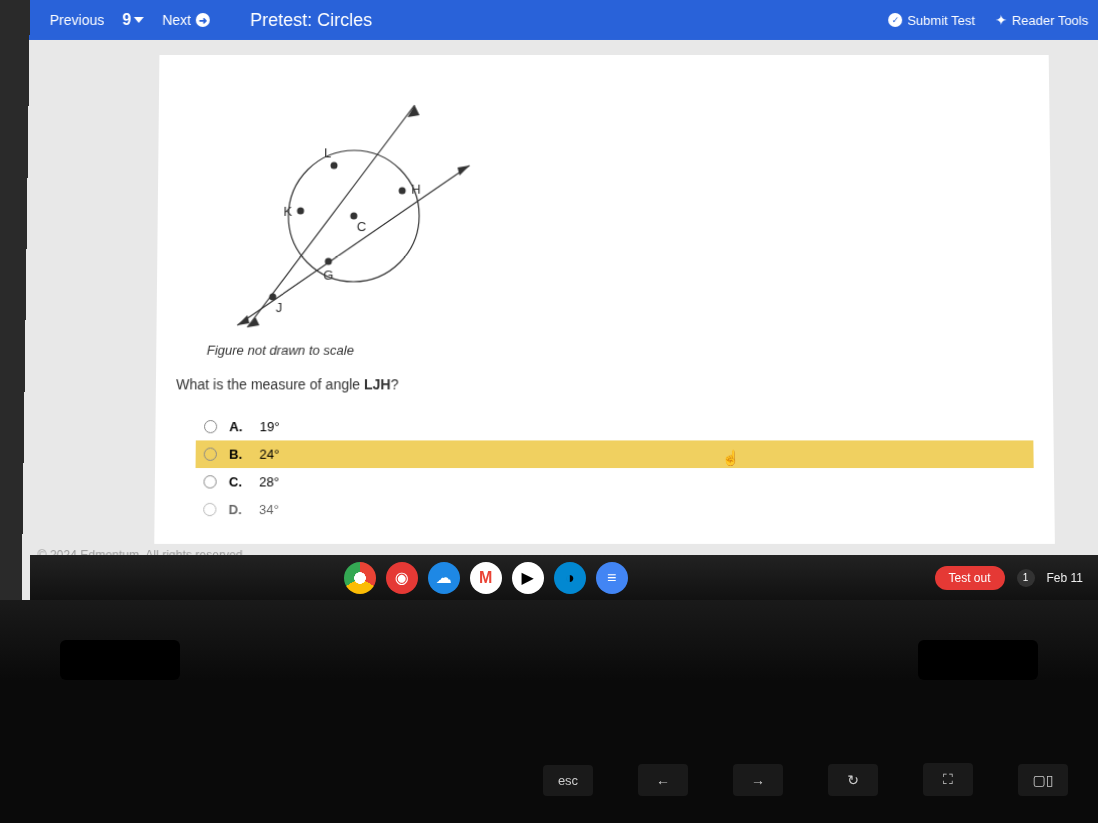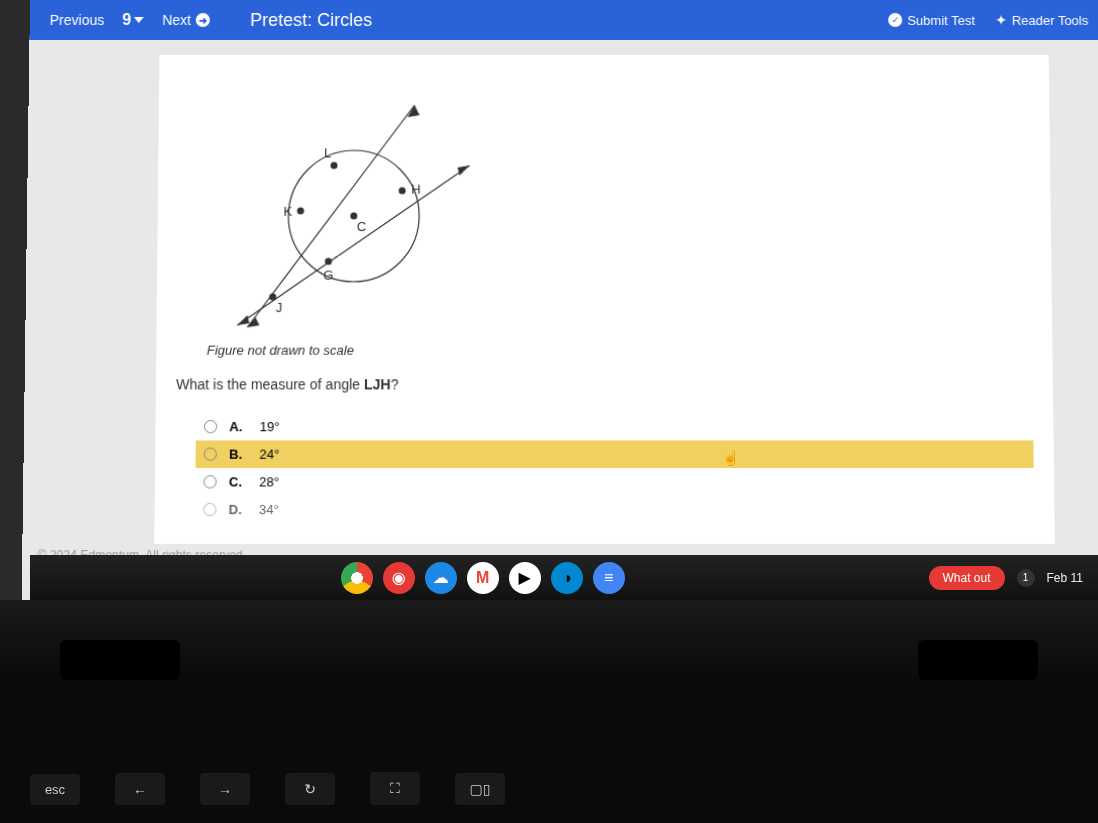--- a/index.html
+++ b/index.html
@@ -231,22 +231,23 @@
     }
     .keyboard {
       position: absolute;
       top: 680px;
       left: 0;
       right: 0;
       bottom: 0;
       background: #0a0a0a;
       display: flex;
       align-items: flex-end;
-      padding: 0 30px 18px;
-      gap: 35px;
+      padding: 0 30px 27px;
+      gap: 45px;
+      justify-content: flex-end;
     }
     .key {
       color: #ccc;
       font-size: 14px;
       padding: 8px 12px;
       background: #1a1a1a;
       border-radius: 4px;
       min-width: 50px;
       text-align: center;
     }
@@ -374,21 +375,21 @@
     <div class="taskbar-icon red-circle">◉</div>
     <div class="taskbar-icon blue-circle">☁</div>
     <div class="taskbar-icon gmail">
         <span style="color:#ea4335;font-weight:bold">M</span>
       </div>
     <div class="taskbar-icon play">▶</div>
     <div class="taskbar-icon files">◑</div>
     <div class="taskbar-icon docs">≡</div>
   </div>
   <div class="taskbar-right">
-    <div class="signout">What out</div>
+    <div class="signout">Test out</div>
     <div class="notif">1</div>
     <span>Feb 11</span>
   </div>
 </div>
 
 <div class="bezel"></div>
 <div class="hinge"></div>
 <div class="hinge right"></div>
 
 <div class="keyboard">

